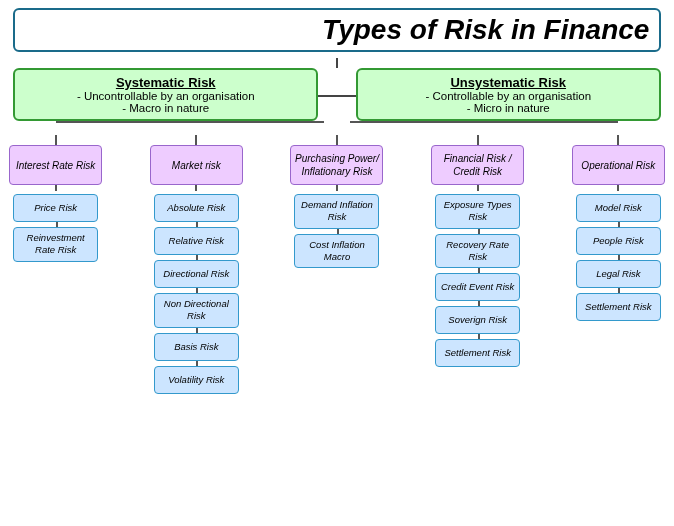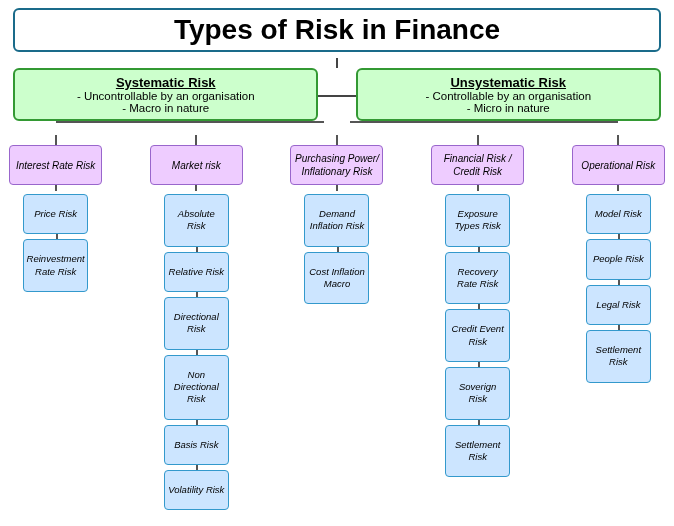--- a/index.html
+++ b/index.html
@@ -23,21 +23,23 @@
       border-radius: 6px;
       text-align: center;
       padding: 4px 10px;
       margin: 0 auto 6px auto;
       width: 98%;
       background: #fff;
     }
     .title-box h1 {
       font-size: 28px;
       font-weight: bold;
+      font-style: italic;
       color: #000;
+      text-align: right;
     }
 
     
     .chart-container {
       width: 662px;
       margin: 0 auto;
     }
 
     
     
@@ -118,28 +120,28 @@
       position: absolute;
       top: 0;
       left: 50%;
       width: 2px;
       height: 100%;
       background: #555;
       z-index: 0;
     }
 
     .lf {
-      width: 65px;
+      width: 85px;
       min-height: 28px;
       background: #cce5ff;
       border: 1.5px solid #3399cc;
       border-radius: 4px;
       text-align: center;
       font-size: 9.5px;
-      padding: 13px 3px;
+      padding: 4px 3px;
       line-height: 1.3;
       display: flex;
       align-items: center;
       justify-content: center;
       position: relative;
       z-index: 1;
     }
 
     
     .sc-vline {

